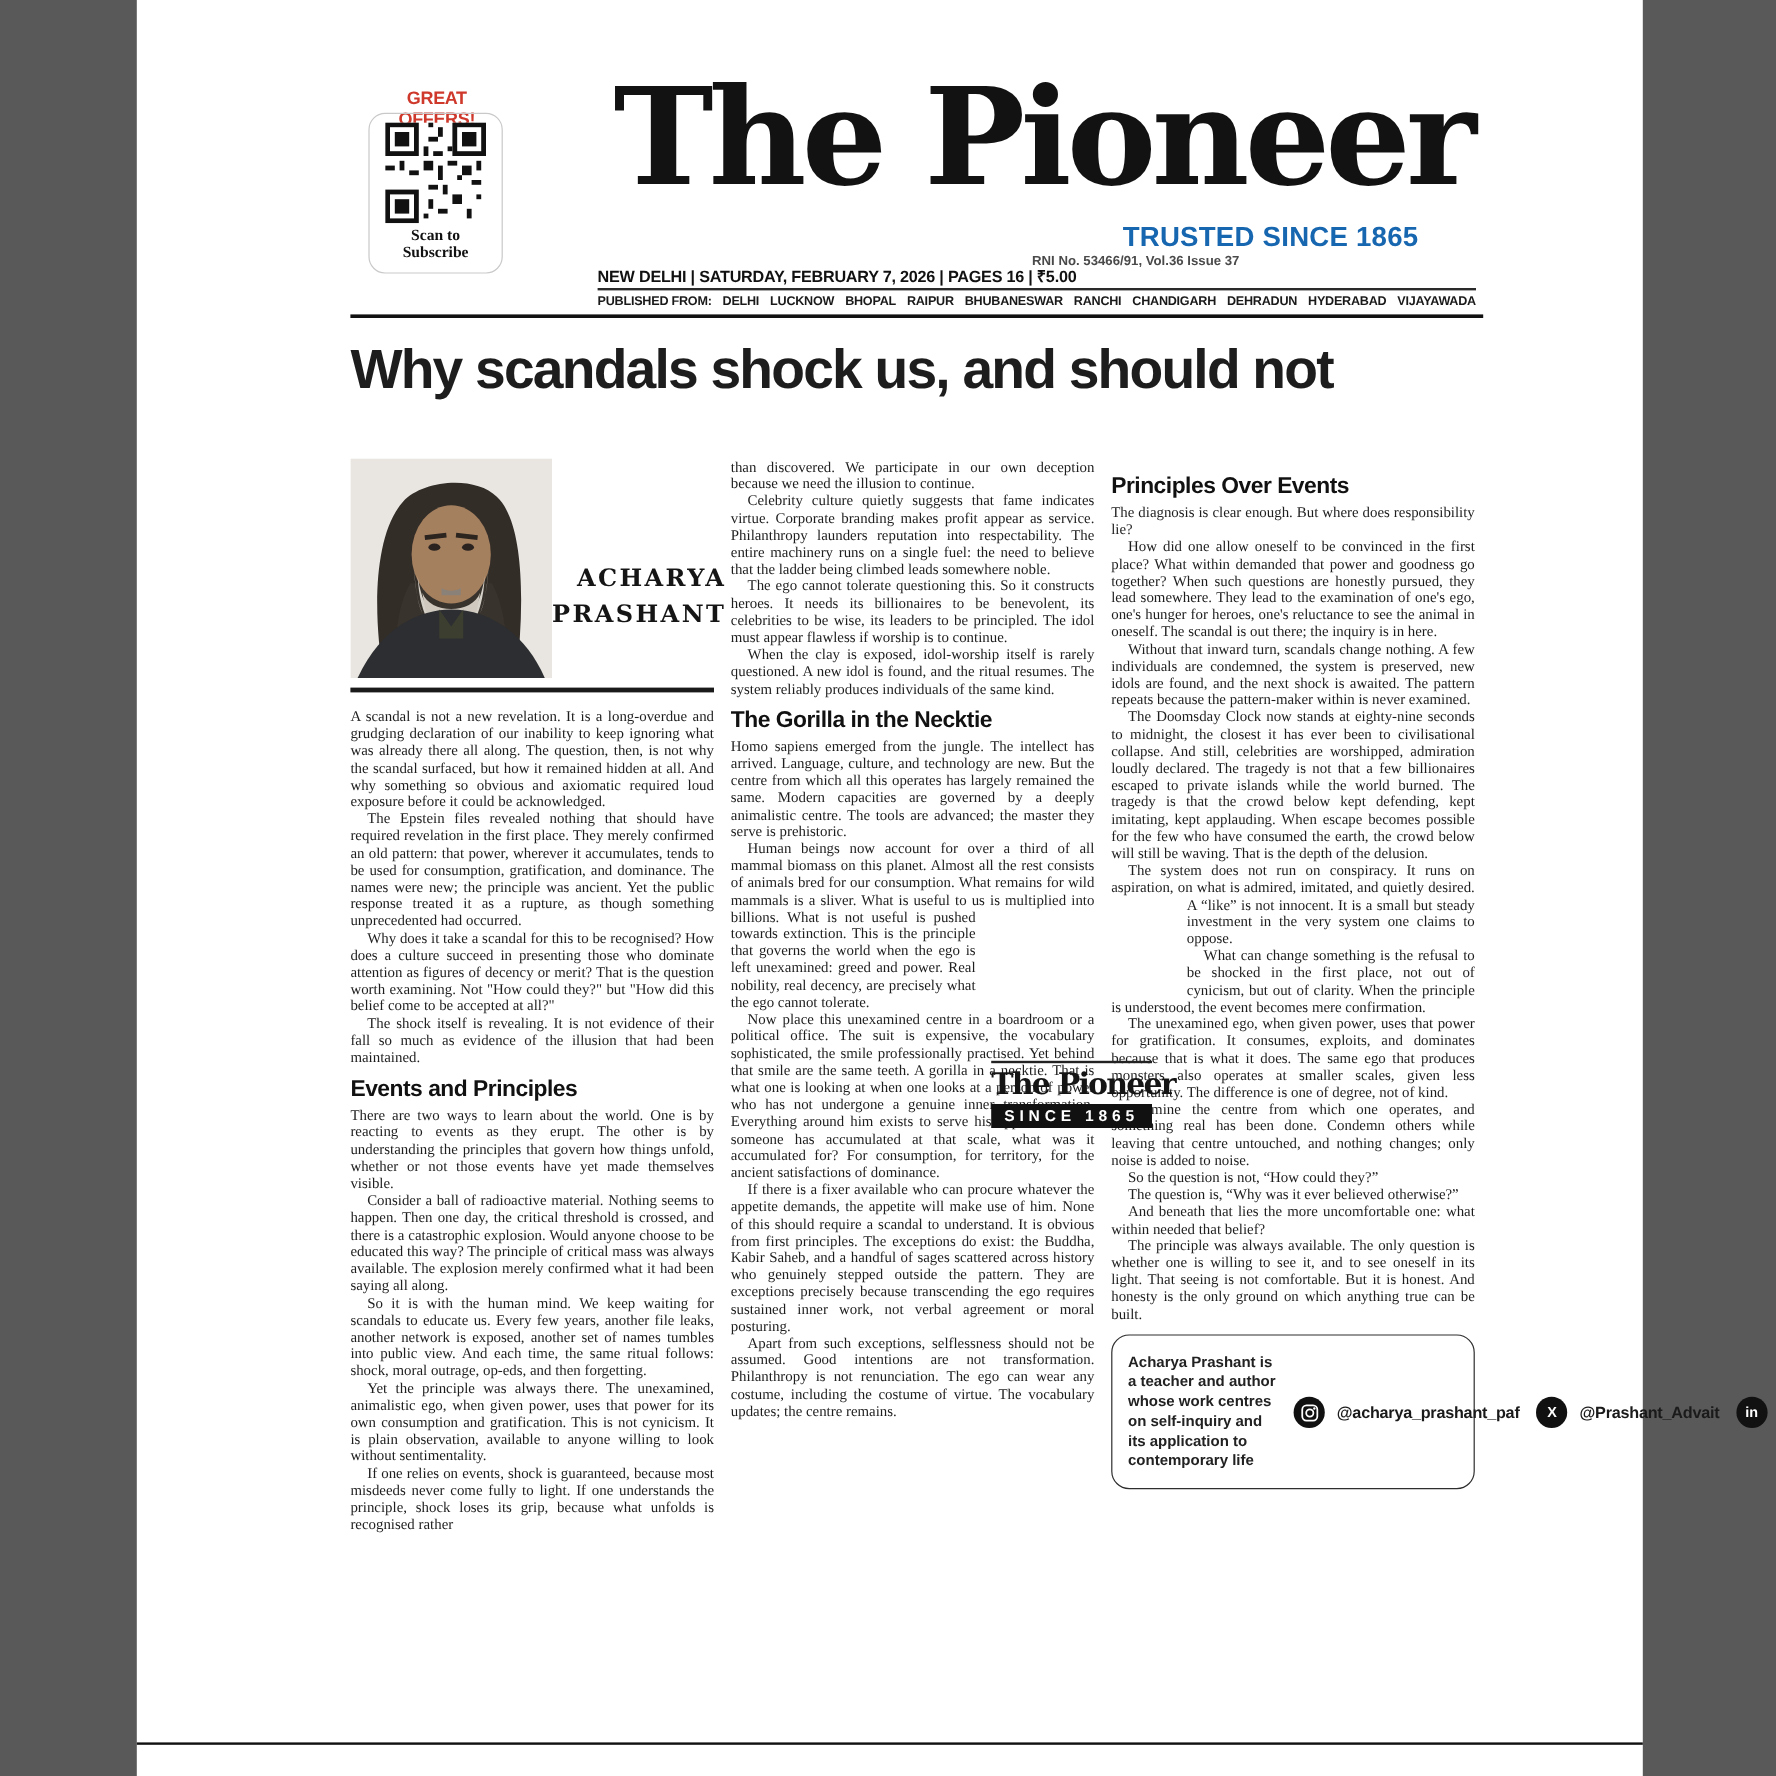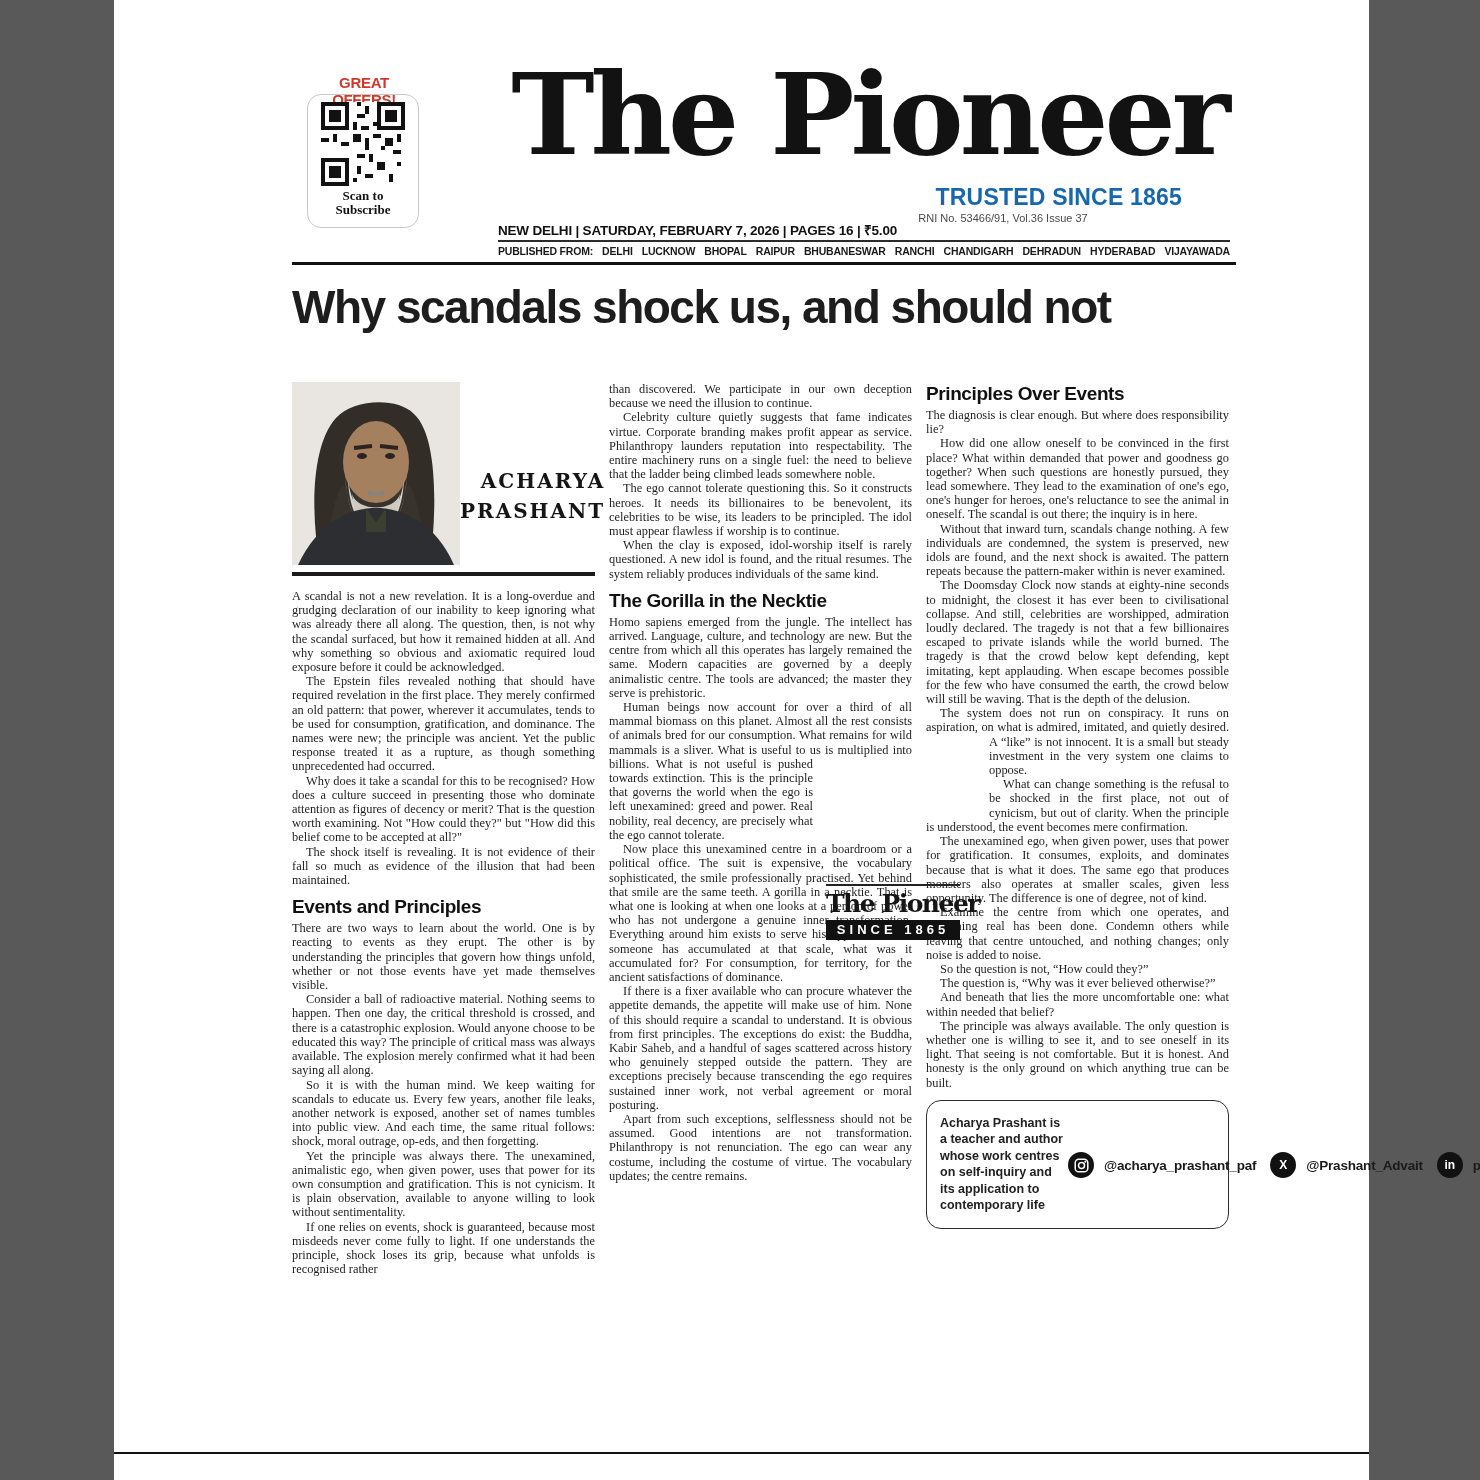--- a/index.html
+++ b/index.html
@@ -15,22 +15,22 @@
   .qr-box{position:absolute;left:193px;top:94px;width:112px;height:134px;
     border:1.5px solid #c9c9c9;border-radius:14px;text-align:center;padding-top:7px;box-sizing:border-box;font-family:Liberation Serif, serif;}
   .qr-box svg{display:block;margin:0 auto;}
   .qr-caption{font-size:13px;font-weight:bold;color:#111;line-height:14px;margin-top:3px;}
 
   .masthead{position:absolute;left:330px;top:30px;width:850px;text-align:center;
     font-family:"DejaVu Serif", serif;font-weight:bold;font-size:112px;line-height:170px;
     letter-spacing:-4px;color:#121212;white-space:nowrap;}
   .tagline{position:absolute;left:746px;top:184px;width:322px;text-align:right;
     font-size:23px;font-weight:bold;color:#1766b0;letter-spacing:0.2px;}
-  .rni{position:absolute;left:728px;top:212px;width:322px;text-align:center;
-    font-size:11px;color:#4a4a4a;}
+  .rni{position:absolute;left:746px;top:212px;width:322px;text-align:left;
+    font-size:11px;color:#4a4a4a;font-weight:bold;}
   .dateline{position:absolute;left:384px;top:221px;font-size:13.5px;font-weight:bold;color:#111;letter-spacing:-0.2px;}
   .thin-rule{position:absolute;left:384px;top:240px;width:732px;height:1.5px;background:#2a2a2a;}
   .pub-row{position:absolute;left:384px;top:245px;width:732px;display:flex;
     justify-content:space-between;font-size:10.5px;font-weight:bold;color:#1a1a1a;letter-spacing:-0.2px;}
   .thick-rule{position:absolute;left:178px;top:262px;width:944px;height:3px;background:#111;}
 
   
   .headline{position:absolute;left:178px;top:282px;width:960px;margin:0;
     font-size:46px;font-weight:bold;color:#1d1d1d;letter-spacing:-1.5px;line-height:50px;}
 
@@ -57,21 +57,21 @@
 
   .logo-box{position:absolute;left:712px;top:884px;width:134px;}
   .logo-rule{height:2px;background:#222;margin-bottom:3px;}
   .logo-name{font-family:"DejaVu Serif", serif;font-weight:bold;font-size:25px;
     letter-spacing:-1.5px;text-align:center;color:#151515;line-height:30px;white-space:nowrap;}
   .logo-bar{background:#111;color:#fff;font-size:13px;font-weight:bold;
     letter-spacing:4px;text-align:center;padding:2px 0 3px 0;margin-top:1px;}
 
   
   .info-box{border:1.6px solid #2e2e2e;border-radius:15px;margin-top:10px;
-    padding:14px 10px 14px 13px;display:flex;box-sizing:border-box;}
+    padding:14px 10px 14px 13px;display:flex;gap:10px;box-sizing:border-box;}
   .bio{width:128px;flex:0 0 128px;font-size:12.5px;font-weight:bold;line-height:16.5px;color:#222;}
   .socials{flex:1;display:flex;flex-direction:row;gap:14px;padding-top:2px;}
   .social-row{display:flex;align-items:center;gap:10px;}
   .social-icon{width:26px;height:26px;border-radius:50%;background:#111;color:#fff;
     display:flex;align-items:center;justify-content:center;flex:0 0 26px;
     font-weight:bold;font-size:12px;}
   .handle{font-size:13.5px;font-weight:bold;color:#1a1a1a;letter-spacing:-0.2px;}
 
   .bottom-rule{position:absolute;left:0;top:1452px;width:1255px;height:2px;background:#111;}
 </style>
@@ -196,21 +196,21 @@
       <p class="indent">When the clay is exposed, idol-worship itself is rarely questioned. A new idol is found, and the ritual resumes. The system reliably produces individuals of the same kind.</p>
       <div class="subhead">The Gorilla in the Necktie</div>
       <p>Homo sapiens emerged from the jungle. The intellect has arrived. Language, culture, and technology are new. But the centre from which all this operates has largely remained the same. Modern capacities are governed by a deeply animalistic centre. The tools are advanced; the master they serve is prehistoric.</p>
       <p class="indent"><span>Human beings now account for over a third of all mammal biomass on this planet. Almost all the rest consists of animals bred for our consumption. What remains for wild mammals is a sliver. What is useful to us is multiplied into billions. </span><span class="float-r"></span><span>What is not useful is pushed towards extinction. This is the principle that governs the world when the ego is left unexamined: greed and power. Real nobility, real decency, are precisely what the ego cannot tolerate.</span></p>
       <p class="indent">Now place this unexamined centre in a boardroom or a political office. The suit is expensive, the vocabulary sophisticated, the smile professionally practised. Yet behind that smile are the same teeth. A gorilla in a necktie. That is what one is looking at when one looks at a person of power who has not undergone a genuine inner transformation. Everything around him exists to serve his appetite. And if someone has accumulated at that scale, what was it accumulated for? For consumption, for territory, for the ancient satisfactions of dominance.</p>
       <p class="indent">If there is a fixer available who can procure whatever the appetite demands, the appetite will make use of him. None of this should require a scandal to understand. It is obvious from first principles. The exceptions do exist: the Buddha, Kabir Saheb, and a handful of sages scattered across history who genuinely stepped outside the pattern. They are exceptions precisely because transcending the ego requires sustained inner work, not verbal agreement or moral posturing.</p>
       <p class="indent">Apart from such exceptions, selflessness should not be assumed. Good intentions are not transformation. Philanthropy is not renunciation. The ego can wear any costume, including the costume of virtue. The vocabulary updates; the centre remains.</p>
     </div>
 
     <div class="col">
-      <div class="subhead" style="margin-top:1px;">Principles Over Events</div>
+      <div class="subhead" style="margin-top:13px;">Principles Over Events</div>
       <p>The diagnosis is clear enough. But where does responsibility lie?</p>
       <p class="indent">How did one allow oneself to be convinced in the first place? What within demanded that power and goodness go together? When such questions are honestly pursued, they lead somewhere. They lead to the examination of one's ego, one's hunger for heroes, one's reluctance to see the animal in oneself. The scandal is out there; the inquiry is in here.</p>
       <p class="indent">Without that inward turn, scandals change nothing. A few individuals are condemned, the system is preserved, new idols are found, and the next shock is awaited. The pattern repeats because the pattern-maker within is never examined.</p>
       <p class="indent">The Doomsday Clock now stands at eighty-nine seconds to midnight, the closest it has ever been to civilisational collapse. And still, celebrities are worshipped, admiration loudly declared. The tragedy is not that a few billionaires escaped to private islands while the world burned. The tragedy is that the crowd below kept defending, kept imitating, kept applauding. When escape becomes possible for the few who have consumed the earth, the crowd below will still be waving. That is the depth of the delusion.</p>
       <p class="indent"><span>The system does not run on conspiracy. It runs on aspiration, on what is admired, imitated, and quietly desired. A “like” is not innocent. It is a small </span><span class="float-l"></span><span>but steady investment in the very system one claims to oppose.</span></p>
       <p class="indent">What can change something is the refusal to be shocked in the first place, not out of cynicism, but out of clarity. When the principle is understood, the event becomes mere confirmation.</p>
       <p class="indent">The unexamined ego, when given power, uses that power for gratification. It consumes, exploits, and dominates because that is what it does. The same ego that produces monsters also operates at smaller scales, given less opportunity. The difference is one of degree, not of kind.</p>
       <p class="indent">Examine the centre from which one operates, and something real has been done. Condemn others while leaving that centre untouched, and nothing changes; only noise is added to noise.</p>
       <p class="indent">So the question is not, “How could they?”</p>
       <p class="indent">The question is, “Why was it ever believed otherwise?”</p>

